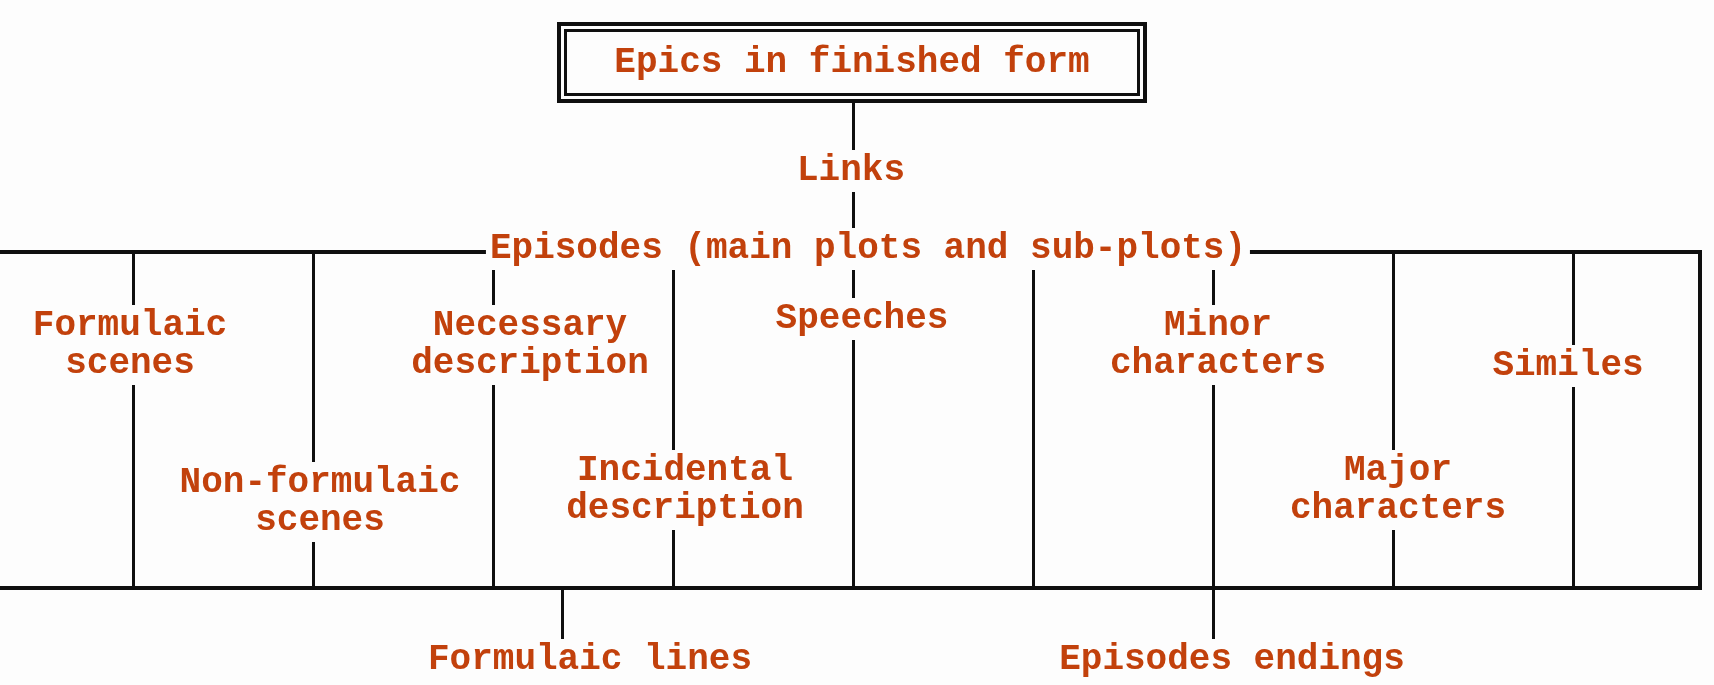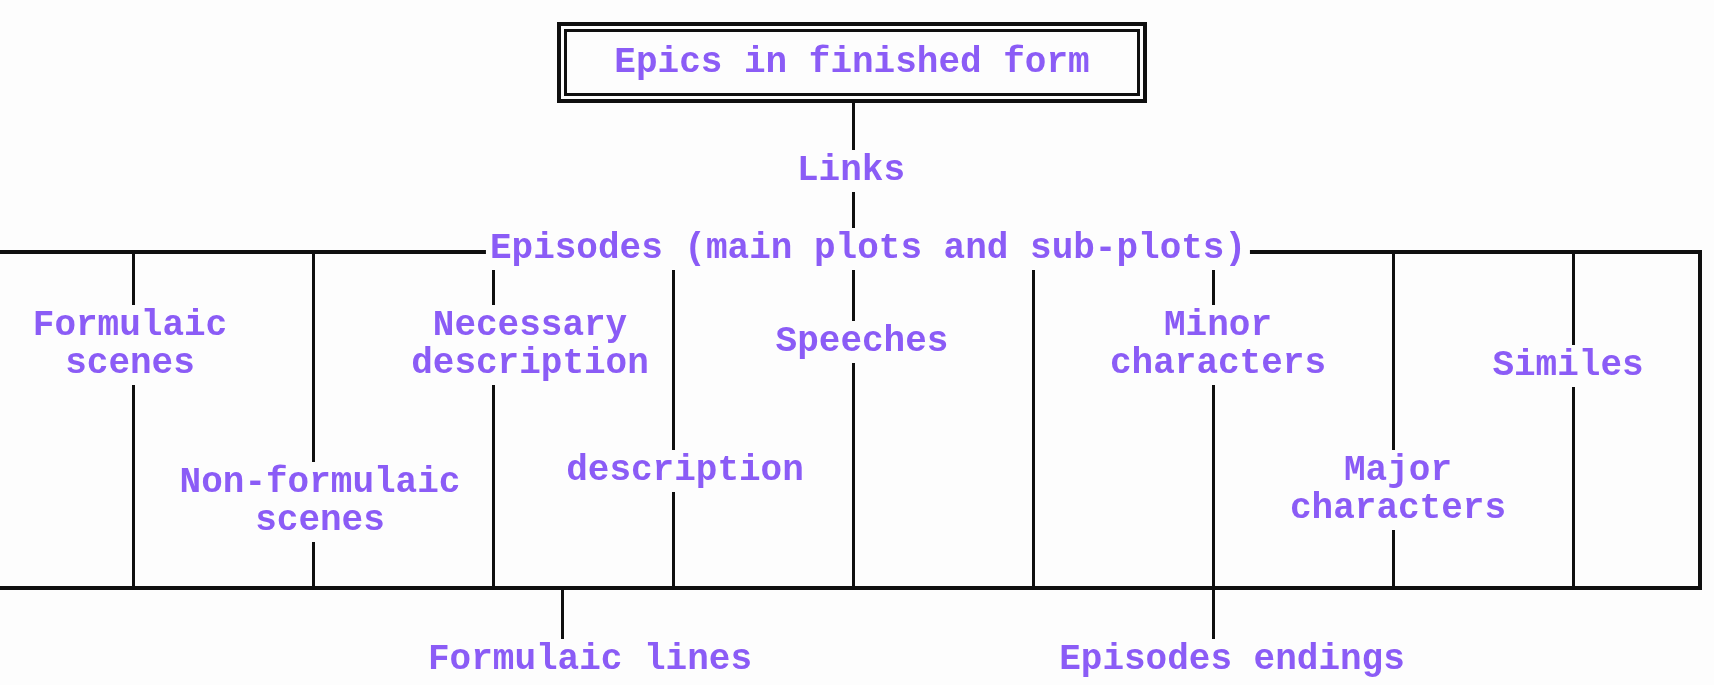--- a/index.html
+++ b/index.html
@@ -5,21 +5,21 @@
   html, body { margin: 0; padding: 0; background: #ffffff; }
 
   .canvas {
     position: relative;
     width: 1714px;
     height: 685px;
     background: #fdfdfd;
     overflow: hidden;
     font-family: "Liberation Mono", "DejaVu Sans Mono", monospace;
     font-weight: bold;
-    color: #8b5cf6;
+    color: #c2410c;
   }
 
   .hline, .vline {
     position: absolute;
     background: #0f0f0f;
   }
 
   .label {
     position: absolute;
     transform: translateX(-50%);
@@ -96,36 +96,37 @@
   </div>
 
   <div class="label" style="left:130px; top:305px;">
     <span class="ln">Formulaic</span>
     <span class="ln">scenes</span>
   </div>
   <div class="label" style="left:494px; top:305px;margin-left:36px;">
     <span class="ln">Necessary</span>
     <span class="ln">description</span>
   </div>
-  <div class="label" style="left:862px; top:321px;">
+  <div class="label" style="left:862px; top:298px;">
     <span class="ln">Speeches</span>
   </div>
   <div class="label" style="left:1218px; top:305px;">
     <span class="ln">Minor</span>
     <span class="ln">characters</span>
   </div>
   <div class="label" style="left:1568px; top:305px;margin-top:40px;">
     <span class="ln">Similes</span>
   </div>
 
   <div class="label" style="left:320px; top:450px;margin-top:12px;">
     <span class="ln">Non-formulaic</span>
     <span class="ln">scenes</span>
   </div>
   <div class="label" style="left:685px; top:450px;">
+    <span class="ln">Incidental</span>
     <span class="ln">description</span>
   </div>
   <div class="label" style="left:1398px; top:450px;">
     <span class="ln">Major</span>
     <span class="ln">characters</span>
   </div>
 
   <div class="label" style="left:590px; top:639px;">
     <span class="ln">Formulaic lines</span>
   </div>

